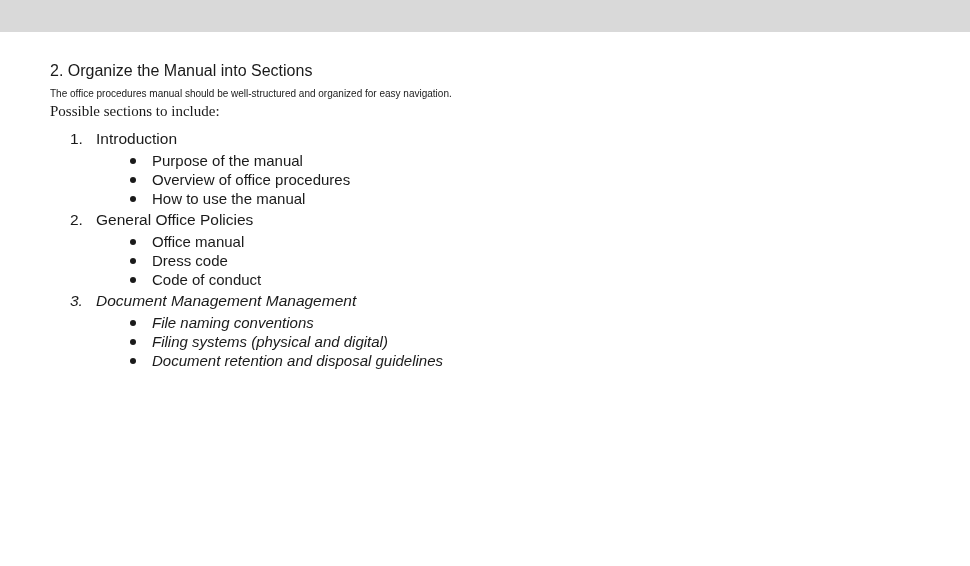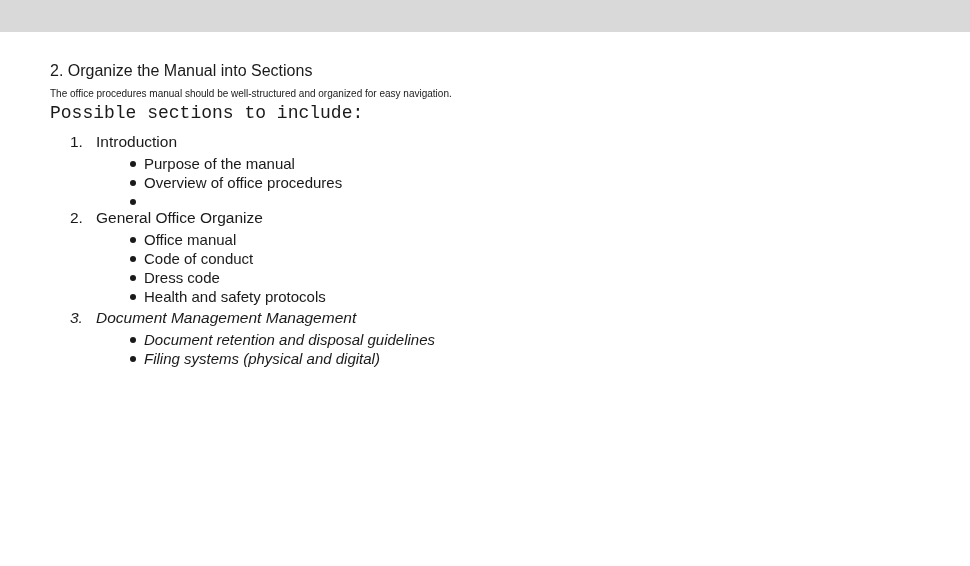--- a/index.html
+++ b/index.html
@@ -38,25 +38,25 @@
     .intro-text {
       font-size: 10px;
       font-weight: 400;
       color: #1a1a1a;
       margin-bottom: 4px;
       font-family: Arial, sans-serif;
       text-align: justify;
     }
 
     .possible-text {
-      font-size: 18px;
+      font-size: 15px;
       font-weight: 400;
       color: #1a1a1a;
       margin-bottom: 10px;
-      font-family: Liberation Mono, monospace;
+      font-family: Liberation Serif, serif;
     }
 
     .numbered-list {
       list-style: none;
       padding-left: 20px;
     }
 
     .numbered-item {
       margin-bottom: 4px;
     }
@@ -83,21 +83,21 @@
       margin-bottom: 4px;
     }
 
     .bullet-item {
       font-size: 15px;
       font-weight: 400;
       color: #1a1a1a;
       font-family: Arial, sans-serif;
       display: flex;
       align-items: flex-start;
-      gap: 8px;
+      gap: 16px;
       margin-bottom: 2px;
     }
 
     .bullet-dot {
       display: inline-block;
       width: 6px;
       height: 6px;
       background-color: #1a1a1a;
       border-radius: 50%;
       margin-top: 6px;
@@ -125,61 +125,62 @@
         <li class="bullet-item">
           <span class="bullet-dot"></span>
           <span>Purpose of the manual</span>
         </li>
         <li class="bullet-item">
           <span class="bullet-dot"></span>
           <span>Overview of office procedures</span>
         </li>
         <li class="bullet-item">
           <span class="bullet-dot"></span>
+          <span>How to use the manual</span>
         </li>
       </ul>
     </li>
 
     <li class="numbered-item">
       <div class="numbered-item-label">
         <span class="num">2.</span>
-        <span>General Office Organize</span>
+        <span>General Office Policies</span>
       </div>
       <ul class="bullet-list">
         <li class="bullet-item">
           <span class="bullet-dot"></span>
           <span>Office manual</span>
         </li>
         <li class="bullet-item">
           <span class="bullet-dot"></span>
-          <span>Code of conduct</span>
-        </li>
-        <li class="bullet-item">
-          <span class="bullet-dot"></span>
           <span>Dress code</span>
         </li>
         <li class="bullet-item">
           <span class="bullet-dot"></span>
-          <span>Health and safety protocols</span>
+          <span>Code of conduct</span>
         </li>
       </ul>
     </li>
 
     <li class="numbered-item">
       <div class="numbered-item-label">
         <span class="num" style="font-style:italic;">3.</span>
         <span style="font-style:italic;">Document Management Management</span>
       </div>
       <ul class="bullet-list">
         <li class="bullet-item">
           <span class="bullet-dot"></span>
-          <span style="font-style:italic;">Document retention and disposal guidelines</span>
+          <span style="font-style:italic;">File naming conventions</span>
         </li>
         <li class="bullet-item">
           <span class="bullet-dot"></span>
           <span style="font-style:italic;">Filing systems (physical and digital)</span>
+        </li>
+        <li class="bullet-item">
+          <span class="bullet-dot"></span>
+          <span style="font-style:italic;">Document retention and disposal guidelines</span>
         </li>
       </ul>
     </li>
 
   </ol>
 
 </div>
 
 </body></html>

